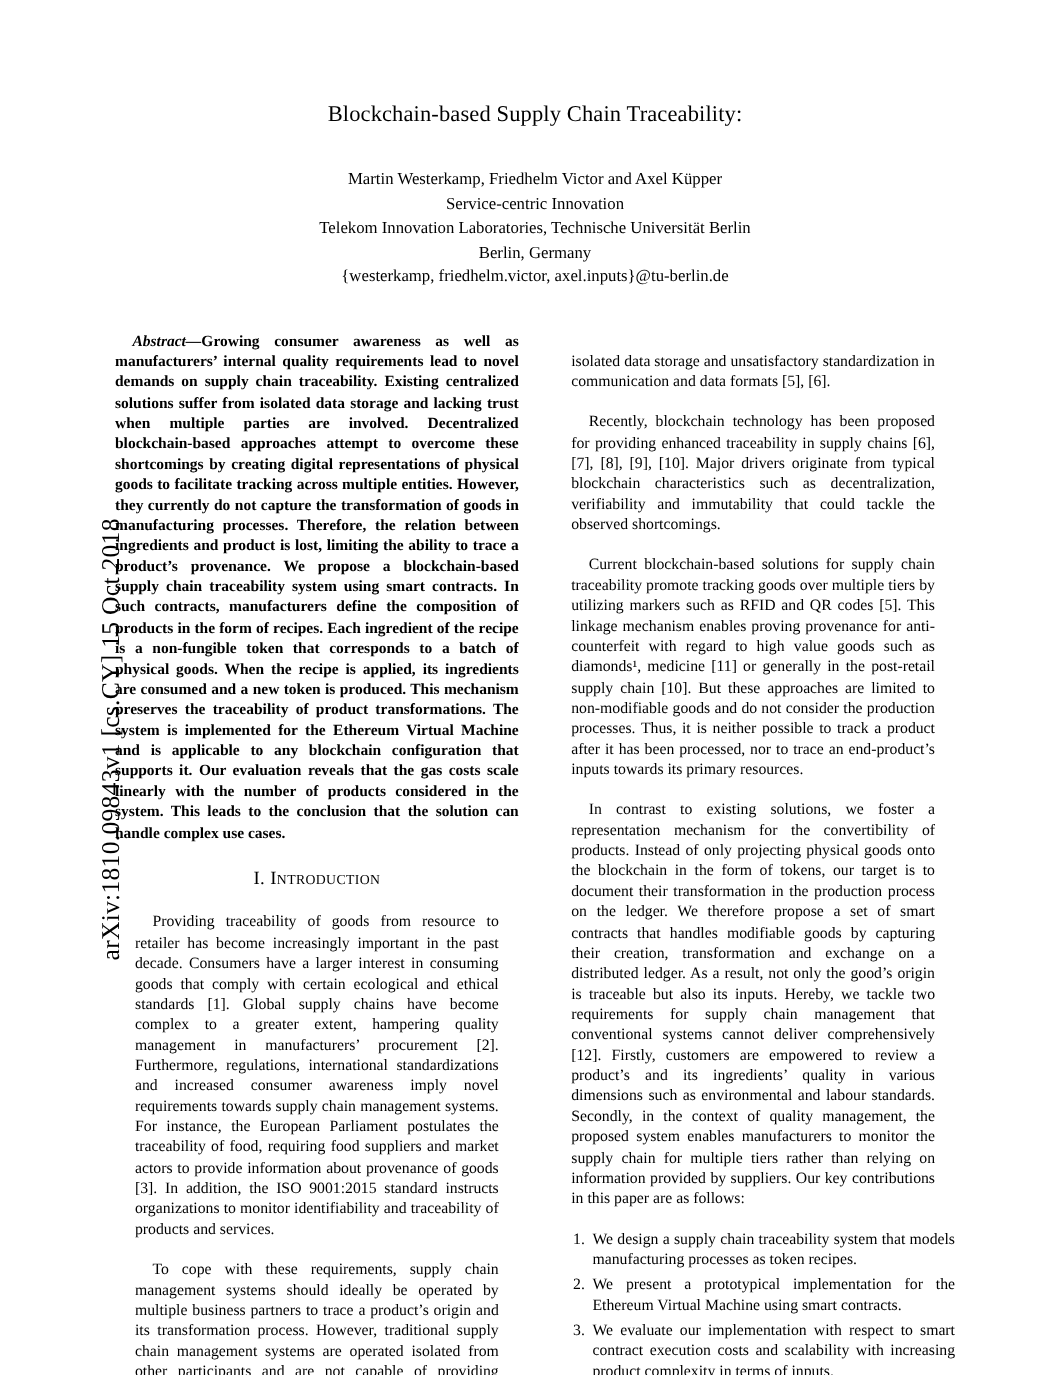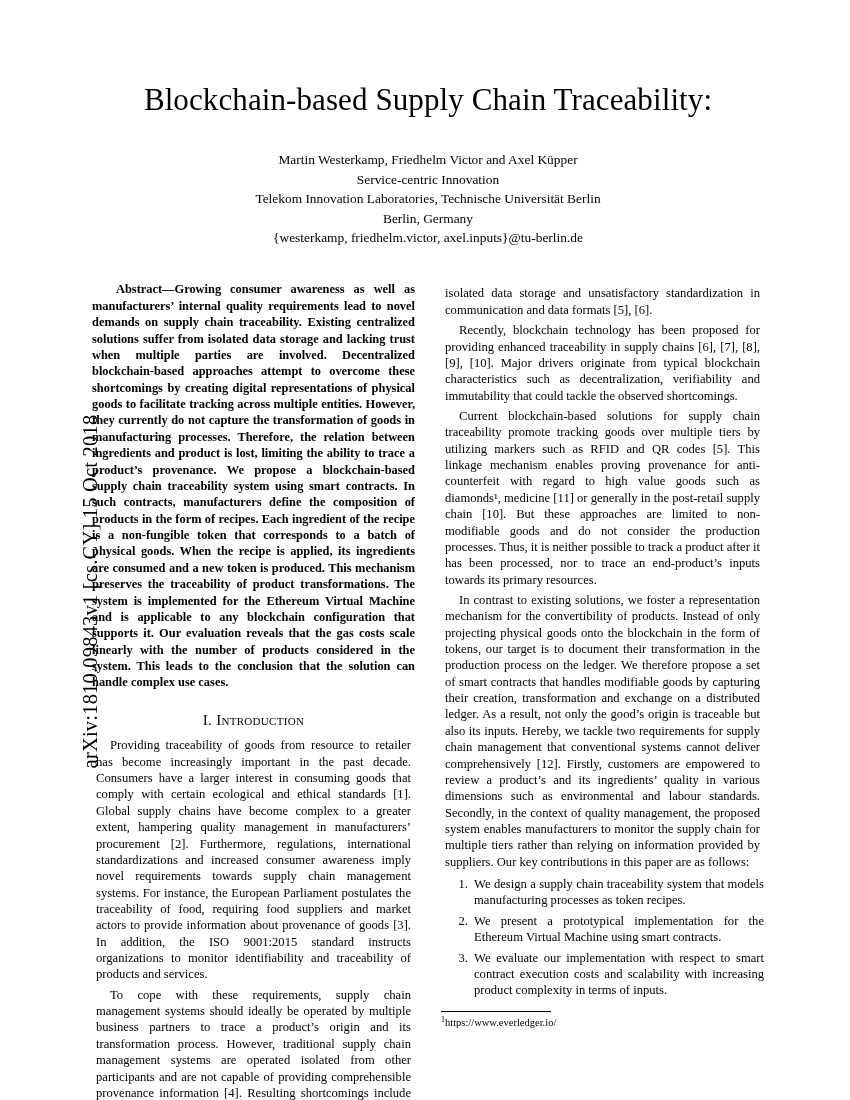--- a/index.html
+++ b/index.html
@@ -41,21 +41,21 @@
 
   .content {
     position: absolute;
     left: 92px;
     top: 70px;
     width: 672px;
   }
 
   .title {
     text-align: center;
-    font-size: 31px;
+    font-size: 18px;
     line-height: 1.30;
     font-weight: normal;
     letter-spacing: 0.1px;
     margin: 0 0 0 0;
     padding-top: 10px;
   }
   .title .line2 { display: block; }
 
   .authors {
     text-align: center;
@@ -71,35 +71,35 @@
     gap: 26px;
     align-items: flex-start;
   }
   .col {
     width: 323px;
     text-align: justify;
     font-size: 12.6px;
     line-height: 1.30;
   }
   .col p {
-    margin: 4px;
+    margin: 16px;
     text-indent: 14px;
   }
   .col p.noindent { text-indent: 0; }
 
   .abstract {
     font-weight: bold;
     text-align: justify;
     font-size: 12.4px;
     line-height: 1.32;
     text-indent: 14px;
   }
   .abstract .lead {
+    font-style: italic;
     font-weight: bold;
-    margin-left: 10px;
   }
 
   .section-head {
     text-align: center;
     font-size: 15px;
     font-variant: small-caps;
     margin: 20px 0 7px 0;
     letter-spacing: 0.3px;
   }
 

